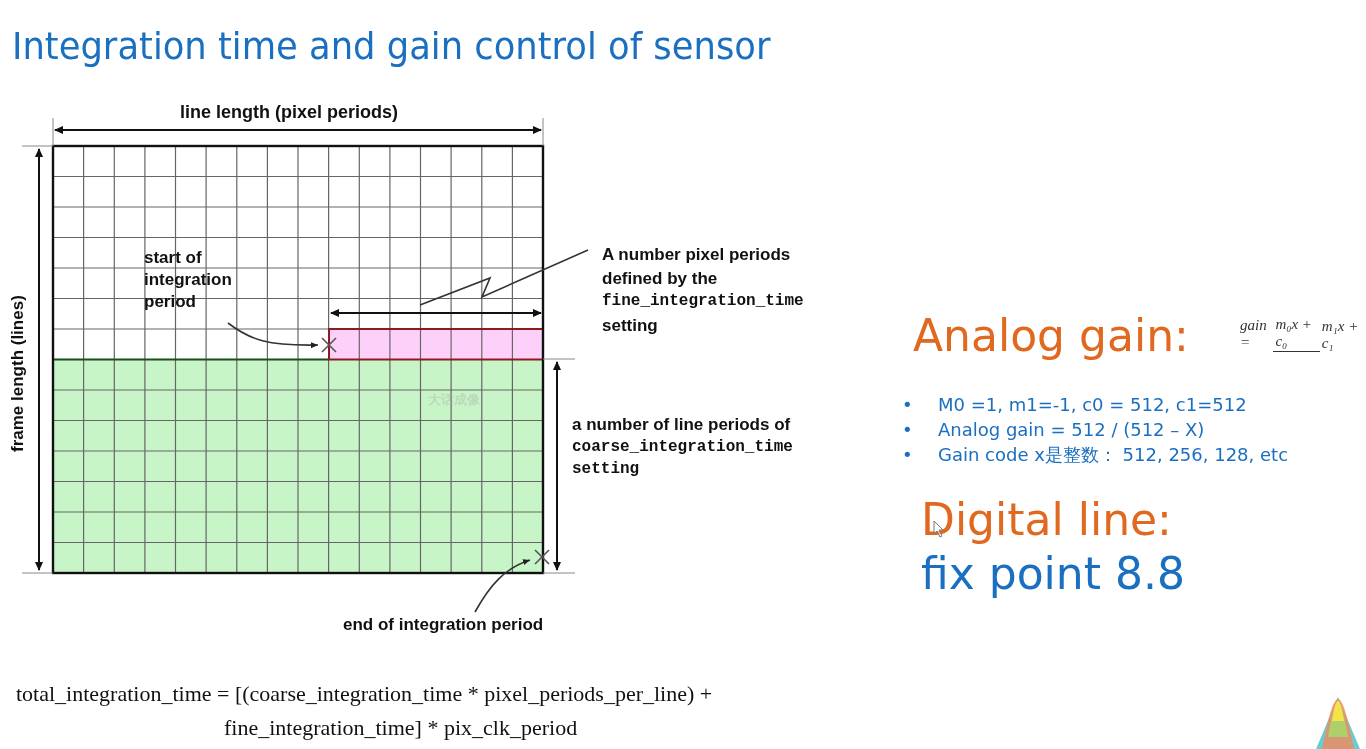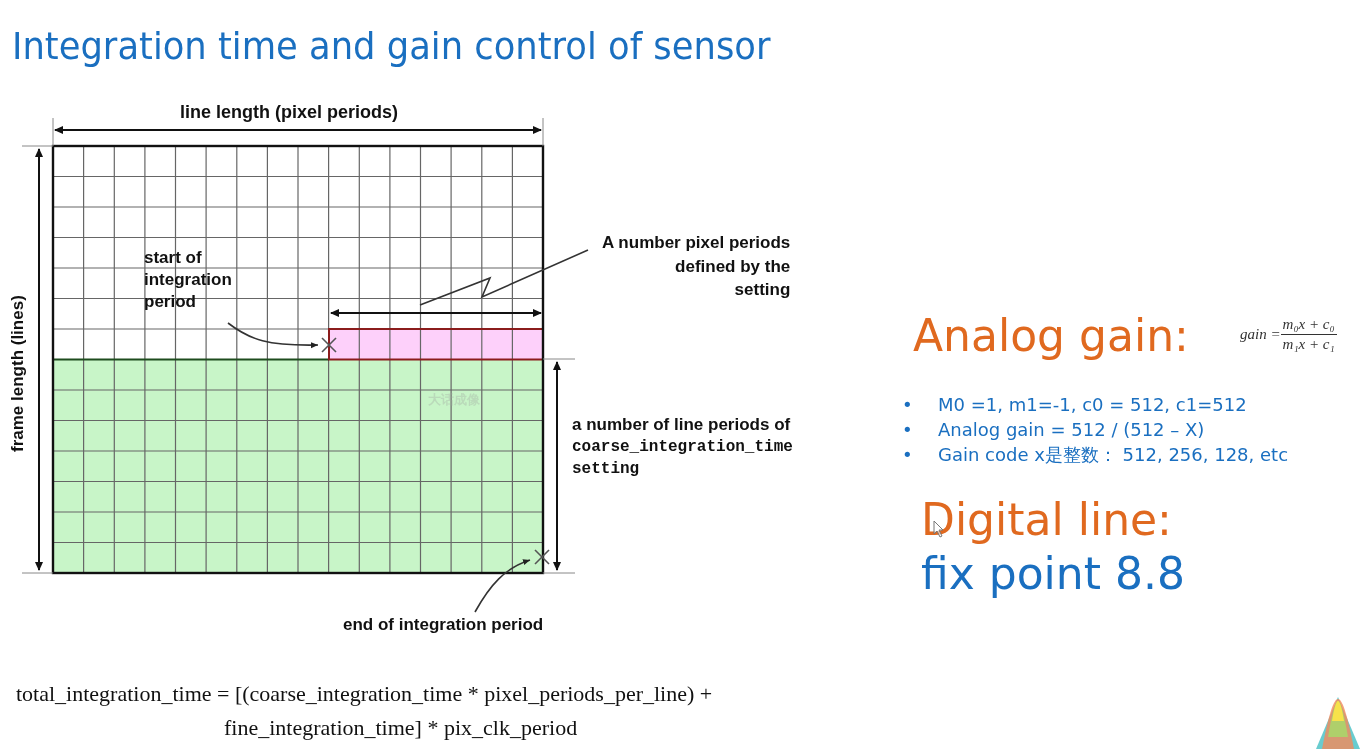--- a/index.html
+++ b/index.html
@@ -31,21 +31,21 @@
   .bullets {
     left: 902px; top: 392px; margin: 0; padding: 0; list-style: none;
     color: #1a6fc0; font-family: "DejaVu Sans", sans-serif; font-size: 18px; line-height: 25px;
   }
   .bullets li { position: relative; padding-left: 36px; white-space: nowrap; }
   .bullets li .dot { position: absolute; left: 0; top: 0; }
   .formula-gain {
     left: 1240px; top: 316px; font-family: "Liberation Serif", serif; font-style: italic;
     font-size: 15px; color: #333; display: flex; align-items: center; gap: 0;
   }
-  .frac { display: inline-flex; flex-direction: column; align-items: center; }
+  .frac { display: inline-flex; flex-direction: row; align-items: center; }
   .frac .num { border-bottom: 1px solid #333; padding: 0 2px 1px 2px; }
   .frac .den { padding: 1px 2px 0 2px; }
   .bottom-formula {
     left: 0; width: 860px; font-family: "Liberation Serif", serif; font-size: 22px;
     color: #111; white-space: nowrap;
   }
   .watermark {
     left: 428px; top: 391px; font-size: 13px; color: rgba(160,170,160,0.35); font-weight: bold;
   }
   .logo { right: 0; bottom: 0; width: 60px; height: 60px; }
@@ -142,23 +142,24 @@
 <div class="abs lbl" style="left:180px; top:101px; font-size:18px;">line length (pixel periods)</div>
 
 <div class="abs lbl" style="left:6px; top:452px; transform: rotate(-90deg); transform-origin: left top; font-size:17px;">frame length (lines)</div>
 
 <div class="abs lbl" style="left:144px; top:247px; font-size:17px; line-height:22px;">
   <div>start of</div>
   <div>integration</div>
   <div>period</div>
 </div>
 
-<div class="abs lbl" style="left:602px; top:231px; line-height:23.5px;text-align:right;">
+<div class="abs lbl" style="left:602px; top:243px; line-height:23.5px;">
   <div>A number pixel periods</div>
   <div>defined by  the</div>
+  <div class="mono">fine_integration_time</div>
   <div>setting</div>
 </div>
 
 <div class="abs lbl" style="left:572px; top:414px; line-height:22px;">
   <div>a number of line periods of</div>
   <div class="mono">coarse_integration_time</div>
   <div class="mono">setting</div>
 </div>
 
 <div class="abs lbl" style="left:343px; top:613px;">end of integration period</div>

